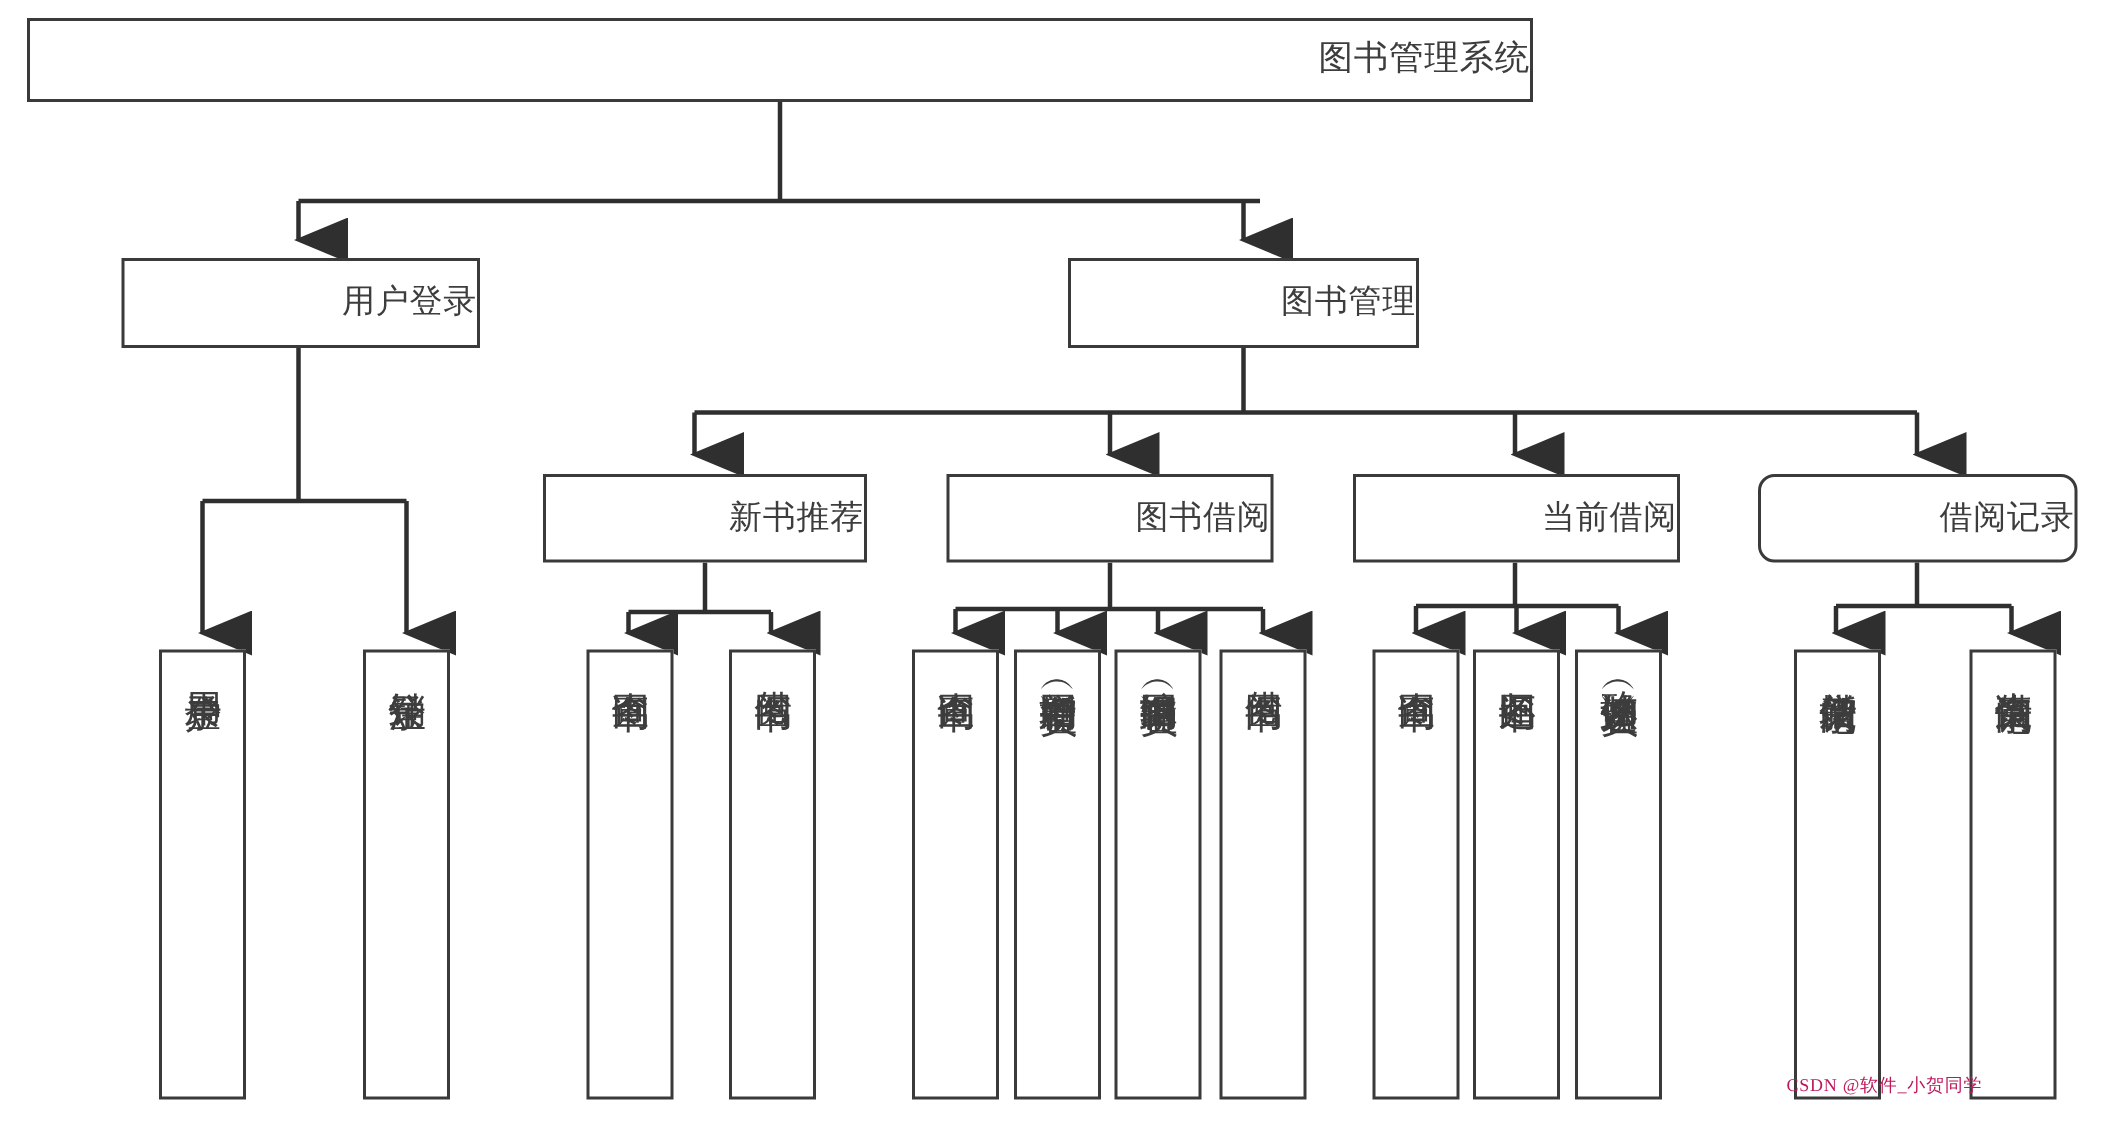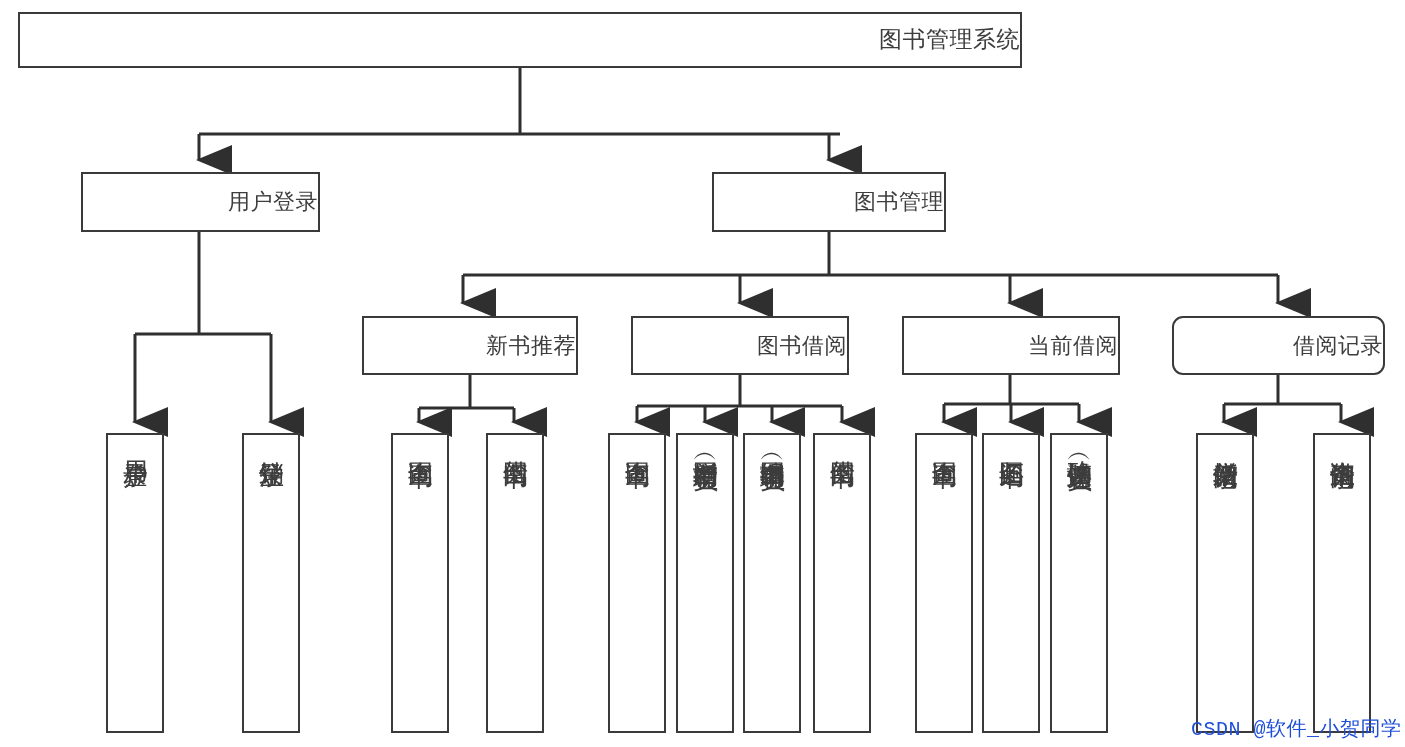--- a/index.html
+++ b/index.html
@@ -57,25 +57,25 @@
   .node.leaf .lbl {
     writing-mode: vertical-rl;
     text-orientation: upright;
     font-size: 25px;
     line-height: 1.12;
     letter-spacing: 1px;
     white-space: nowrap;
   }
   .watermark {
     position: absolute;
-    color: #1d4ed8;
-    font-size: 20px;
+    color: #be185d;
+    font-size: 12px;
     white-space: nowrap;
     letter-spacing: 0.5px;
-    font-family: Liberation Mono, monospace;
+    font-family: Liberation Serif, serif;
   }
 </style>
 </head>
 <body>
 
 <div id="canvas">
 
   <svg id="edges" viewBox="0 0 1405 747" width="1405" height="747">
     <defs>
       <marker id="arw" viewBox="0 0 10 12" refX="5" refY="11" markerWidth="10" markerHeight="12" orient="auto-start-reverse">

